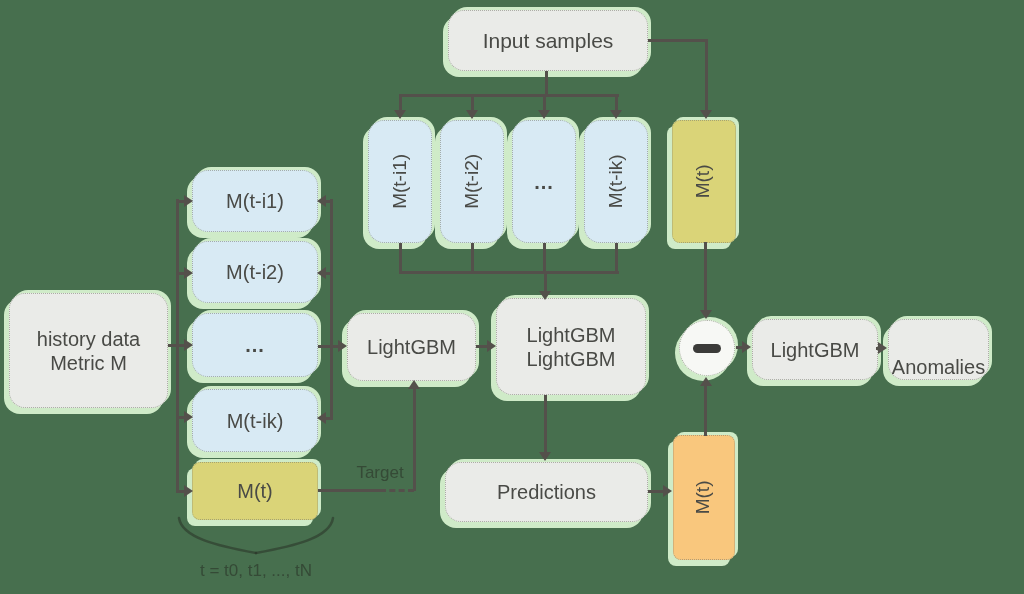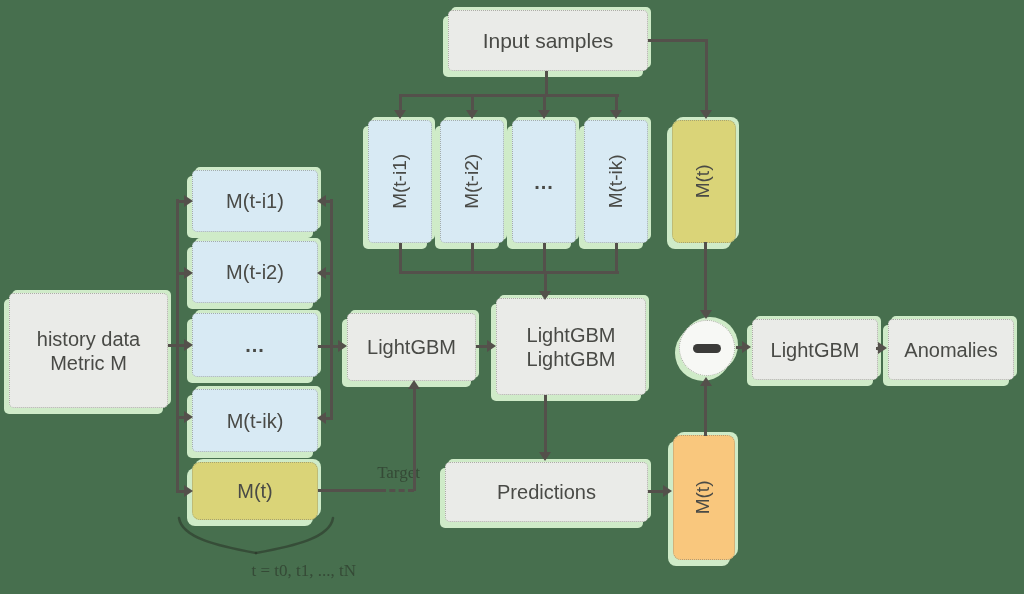--- a/index.html
+++ b/index.html
@@ -7,42 +7,42 @@
     --yellow:#DAD478; --orange:#F9C77D; --line:#54504B; --txt:#494A46;
     --faded:rgba(38,44,34,0.55); --circle:#F7F8F5; --bar:#3B3B39;
   }
   html,body{margin:0;padding:0;background:var(--bg);}
   #stage{
     position:relative;width:1024px;height:594px;background:var(--bg);
     font-family:"Liberation Sans",sans-serif;overflow:hidden;color:var(--txt);
   }
   .box{
     position:absolute;box-sizing:border-box;display:flex;align-items:center;justify-content:center;
-    border-radius:5px;border:1px dotted rgba(120,123,110,0.55);
+    border-radius:16px;border:1px dotted rgba(120,123,110,0.55);
     box-shadow:-5px 6px 0 0 var(--glow), 3px -3px 0 0 var(--glow);
     font-size:20px;line-height:1.2;text-align:center;
   }
   .grey{background:var(--grey);}
   .blue{background:var(--blue);}
   .yellow{background:var(--yellow);border-radius:8px;}
   .orange{background:var(--orange);border-radius:8px;}
   .vlabel{transform:rotate(-90deg);white-space:nowrap;font-size:19px;}
   .two-line span{display:block;}
   .circle{
     position:absolute;box-sizing:border-box;border-radius:50%;
     background:var(--circle);border:1px dotted rgba(120,123,110,0.6);
     box-shadow:-4px 5px 0 0 var(--glow), 3px -3px 0 0 var(--glow);
     display:flex;align-items:center;justify-content:center;
   }
   .minus-bar{width:28px;height:9px;border-radius:5px;background:var(--bar);}
   .hline,.vline{position:absolute;background:var(--line);}
   .hline{height:3px;} .vline{width:3px;}
   .hdash{position:absolute;height:0;border-top:3px dashed var(--line);}
   .arr{position:absolute;width:0;height:0;border-style:solid;border-color:transparent;}
-  .ann{position:absolute;font-size:17px;color:var(--faded);text-align:right;font-family:Liberation Serif, serif;}
+  .ann{position:absolute;font-size:17px;color:var(--faded);text-align:center;}
   .ellipsis{letter-spacing:1px;font-weight:bold;}
 </style>
 </head>
 <body>
 
 <div id="stage">
 
   <div class="box grey" style="left:448px;top:10px;width:200px;height:61px;font-size:21px;">
     <span>Input samples</span>
   </div>
@@ -96,21 +96,21 @@
     </div>
   </div>
 
   <div class="circle" style="left:679px;top:320px;width:56px;height:56px;">
     <div class="minus-bar"></div>
   </div>
 
   <div class="box grey" style="left:752px;top:319px;width:126px;height:61px;">
     <span>LightGBM</span>
   </div>
-  <div class="box grey" style="left:888px;top:319px;width:126px;height:61px;">
+  <div class="box grey" style="left:888px;top:319px;width:101px;height:61px;align-items:flex-end;">
     <span>Anomalies</span>
   </div>
 
   <div class="box grey" style="left:445px;top:462px;width:203px;height:60px;">
     <span>Predictions</span>
   </div>
   <div class="box orange" style="left:673px;top:435px;width:62px;height:125px;">
     <span class="vlabel">M(t)</span>
   </div>
 

